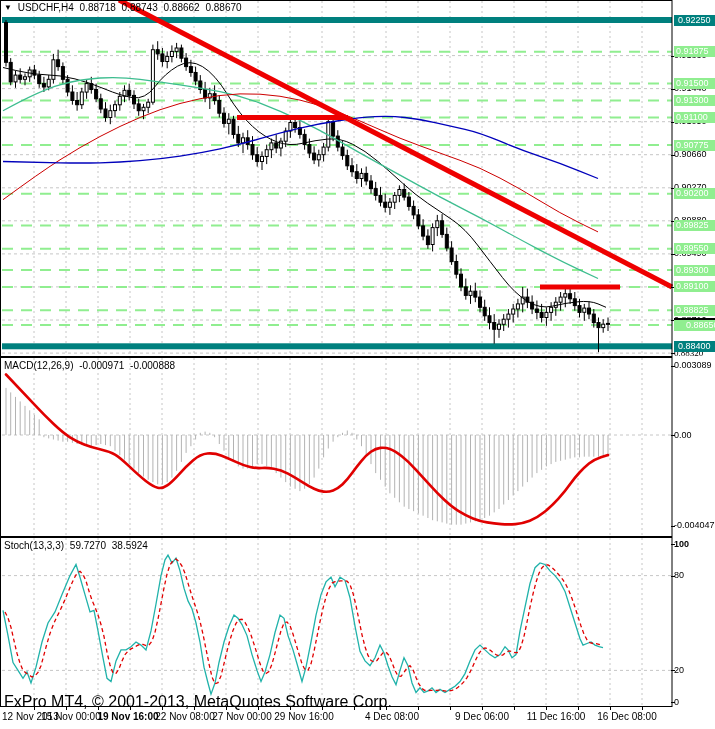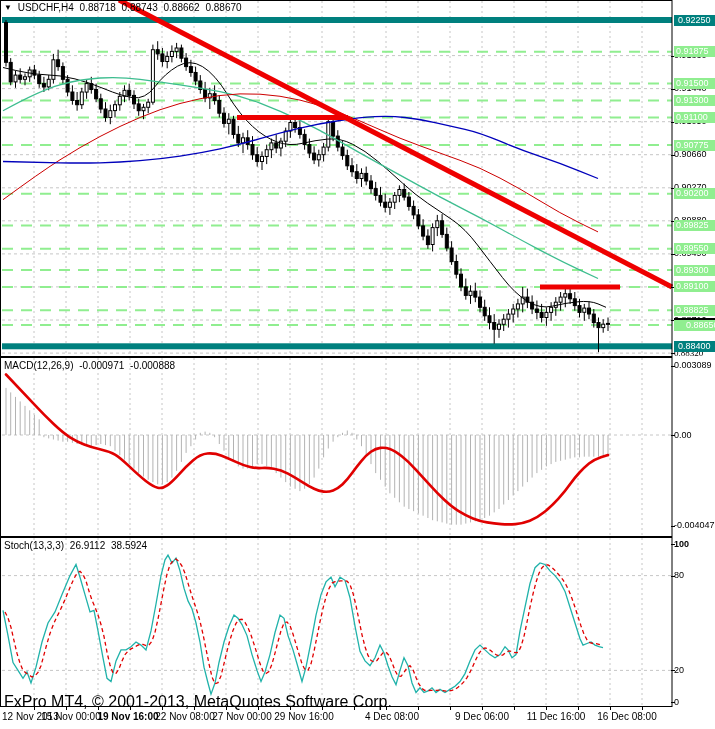--- a/index.html
+++ b/index.html
@@ -529,21 +529,21 @@
   </div>
 
   <div class="hdr" style="top:360px;left:4px;">
     <span>MACD(12,26,9)</span>
     <span>-0.000971</span>
     <span>-0.000888</span>
   </div>
 
   <div class="hdr" style="top:540px;left:4px;">
     <span>Stoch(13,3,3)</span>
-    <span>26.9112</span>
+    <span>59.7270</span>
     <span>38.5924</span>
   </div>
 
   <div class="copyright">FxPro MT4, © 2001-2013, MetaQuotes Software Corp.</div>
 
   <div id="axis-labels">
       <div class="plabel plain" style="top: 50.1px;">0.91830</div>
       <div class="tick" style="top: 55.6px;"></div>
       <div class="plabel plain" style="top: 83.1px;">0.91440</div>
       <div class="tick" style="top: 88.6px;"></div>

